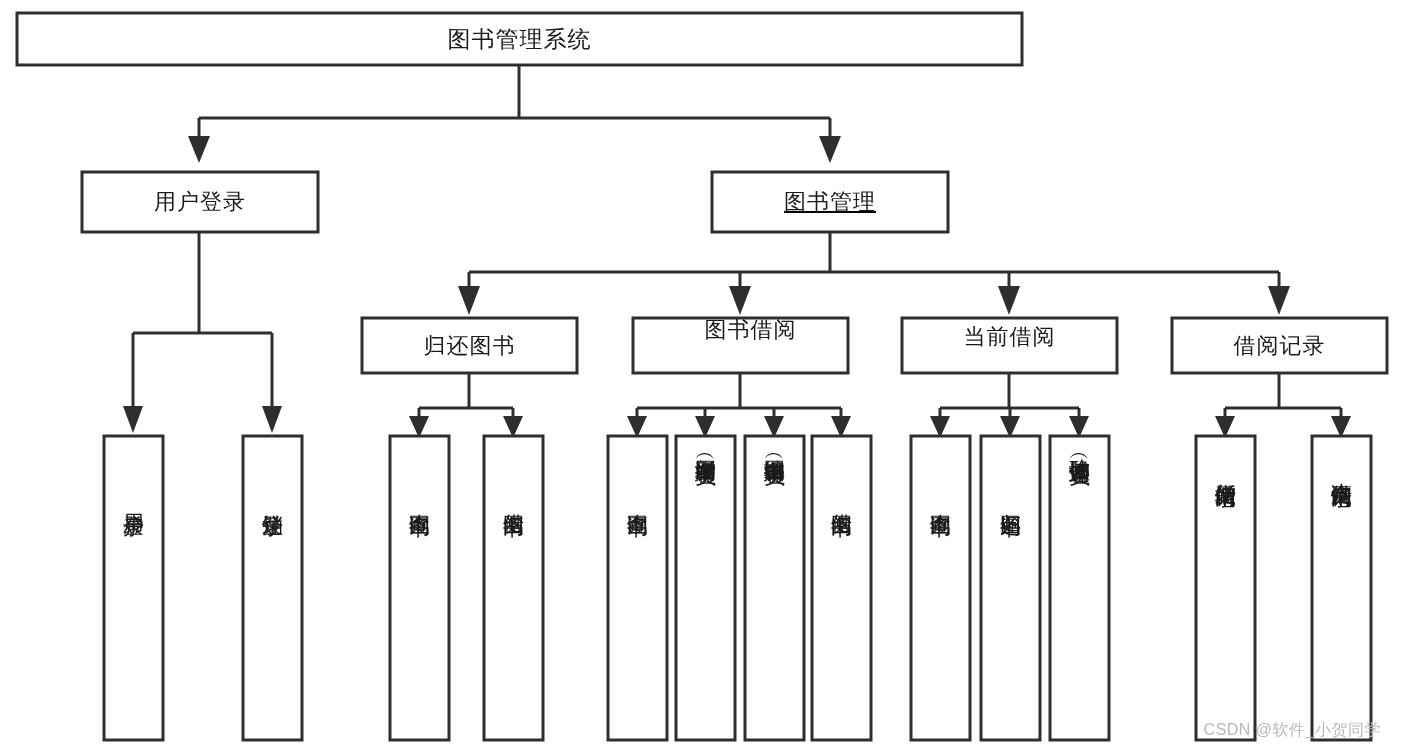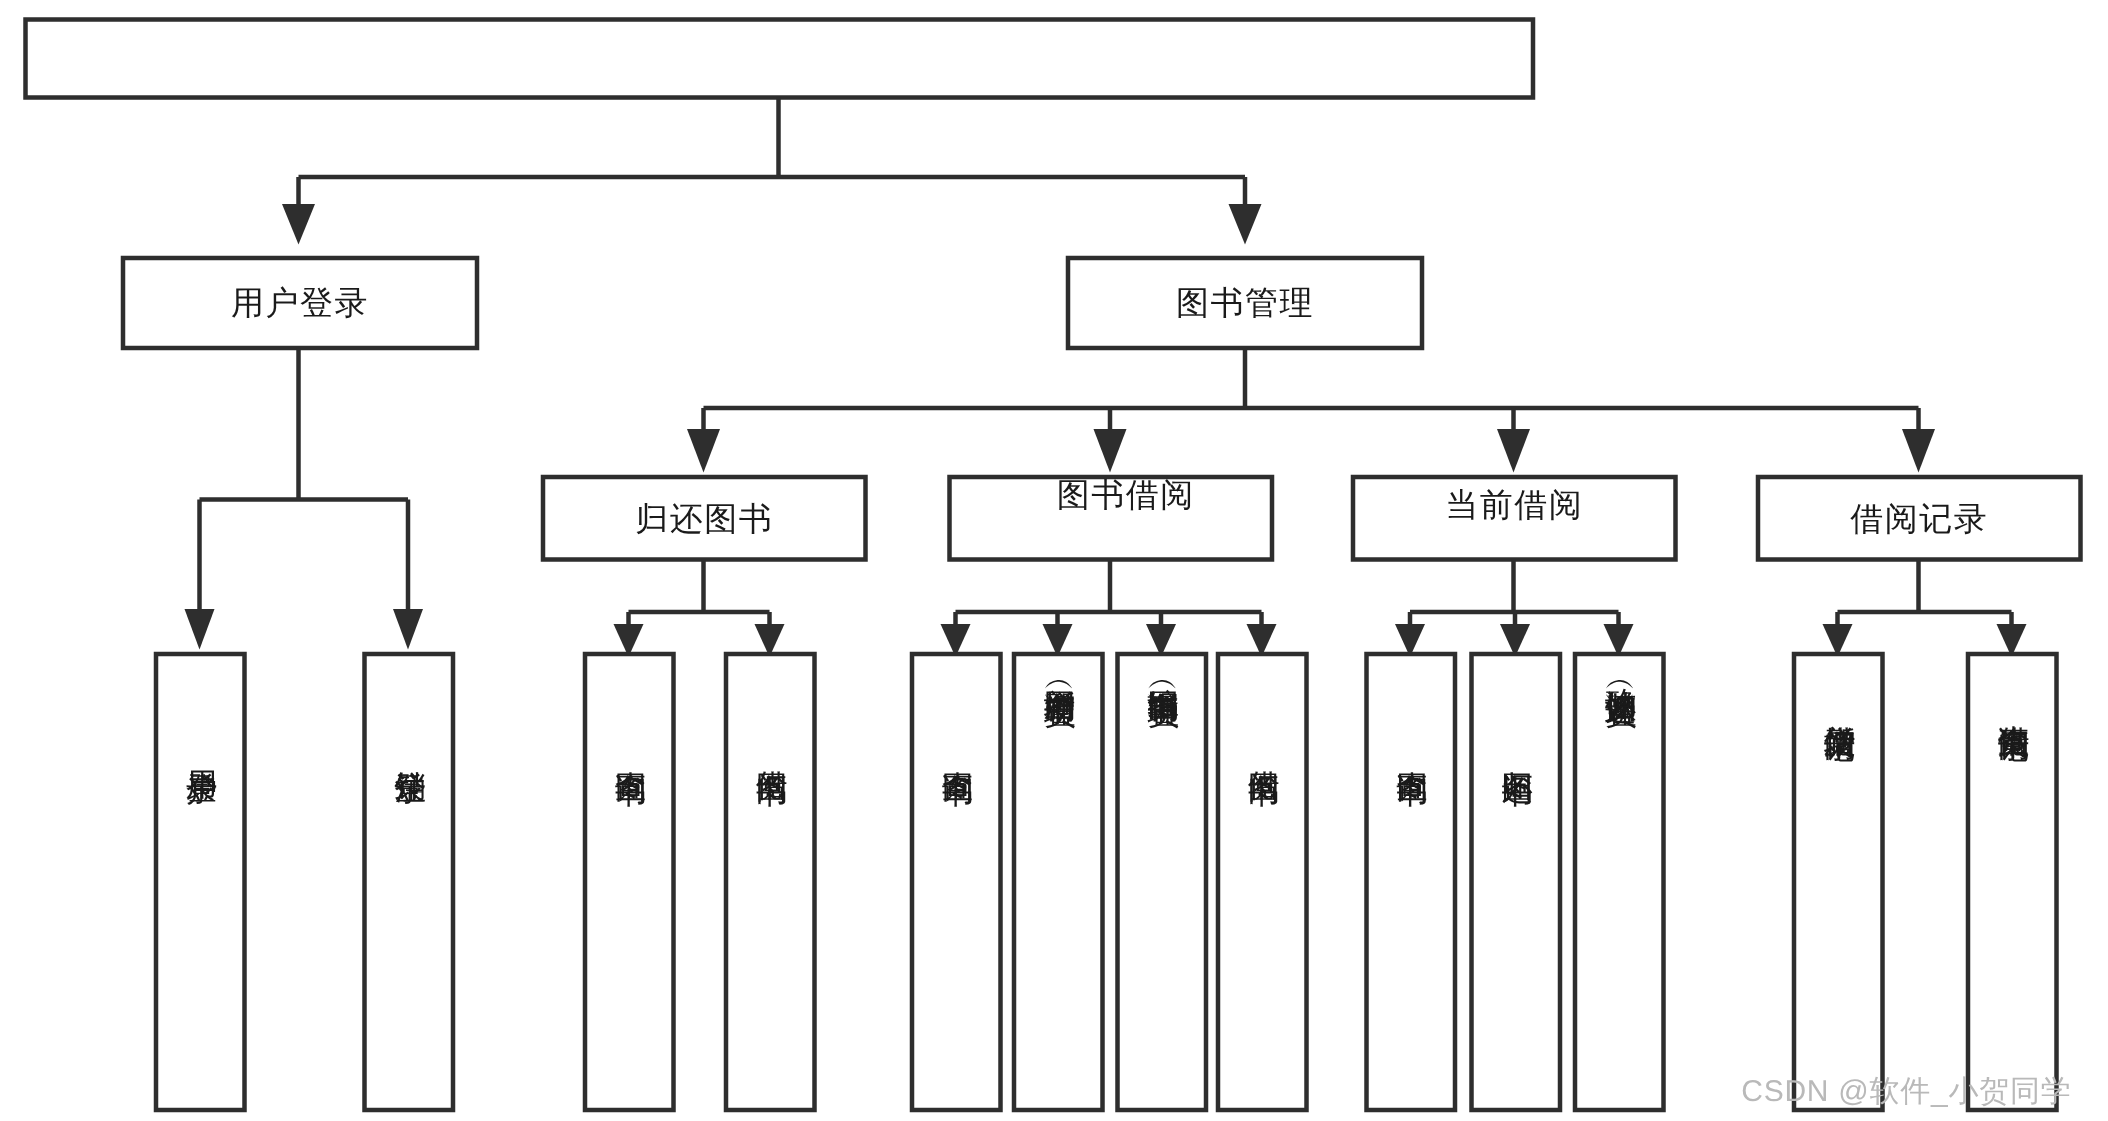--- a/index.html
+++ b/index.html
@@ -72,21 +72,21 @@
     white-space: nowrap;
   }
   #title-label .hlabel-text {
     font-size: 23px;
   }
   #watermark {
     position: absolute;
     right: 24px;
     bottom: 6px;
     font-family: "Liberation Sans", "DejaVu Sans", sans-serif;
-    font-size: 20px;
+    font-size: 16px;
     color: #b9b9b9;
     letter-spacing: 0.5px;
     white-space: nowrap;
     user-select: none;
   }
 </style>
 </head>
 <body>
 
 <div id="diagram-root">
@@ -184,25 +184,28 @@
     <rect class="node-box" x="812" y="436" width="59" height="304"></rect>
 
     <rect class="node-box" x="911" y="436" width="59" height="304"></rect>
     <rect class="node-box" x="981" y="436" width="59" height="304"></rect>
     <rect class="node-box" x="1050" y="436" width="59" height="304"></rect>
 
     <rect class="node-box" x="1196" y="436" width="59" height="304"></rect>
     <rect class="node-box" x="1312" y="436" width="59" height="304"></rect>
   </svg>
 
+  <div class="hlabel-wrap" id="title-label" style="left:17px; top:13px; width:1005px; height:52px;">
+    <span class="hlabel-text">图书管理系统</span>
+  </div>
 
   <div class="hlabel-wrap" style="left:82px; top:172px; width:236px; height:60px;">
     <span class="hlabel-text">用户登录</span>
   </div>
-  <div class="hlabel-wrap" style="left:712px; top:172px; width:236px; height:60px;">
+  <div class="hlabel-wrap" style="left:712px; top:172px; width:236px; height:60px;text-decoration:underline;">
     <span class="hlabel-text">图书管理</span>
   </div>
 
   <div class="hlabel-wrap" style="left:362px; top:318px; width:215px; height:55px;">
     <span class="hlabel-text">归还图书</span>
   </div>
   <div class="hlabel-wrap" style="left:633px; top:302px; width:235px; height:55px;">
     <span class="hlabel-text">图书借阅</span>
   </div>
   <div class="hlabel-wrap" style="left:902px; top:318px; width:215px; height:37px;">

